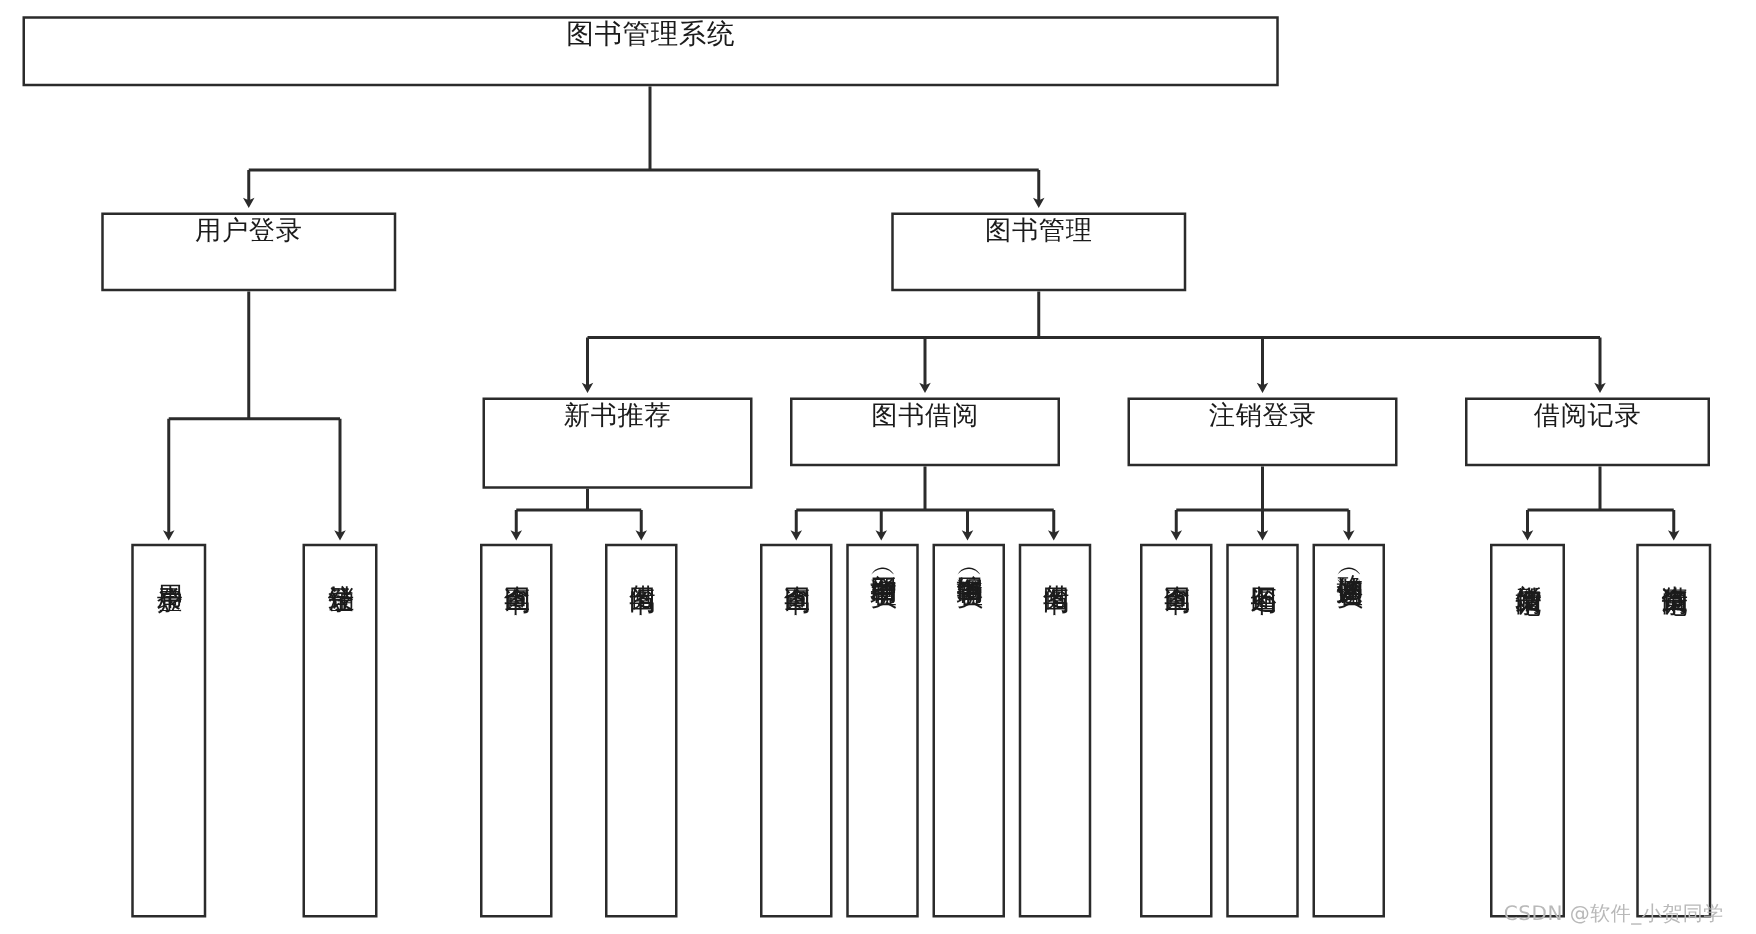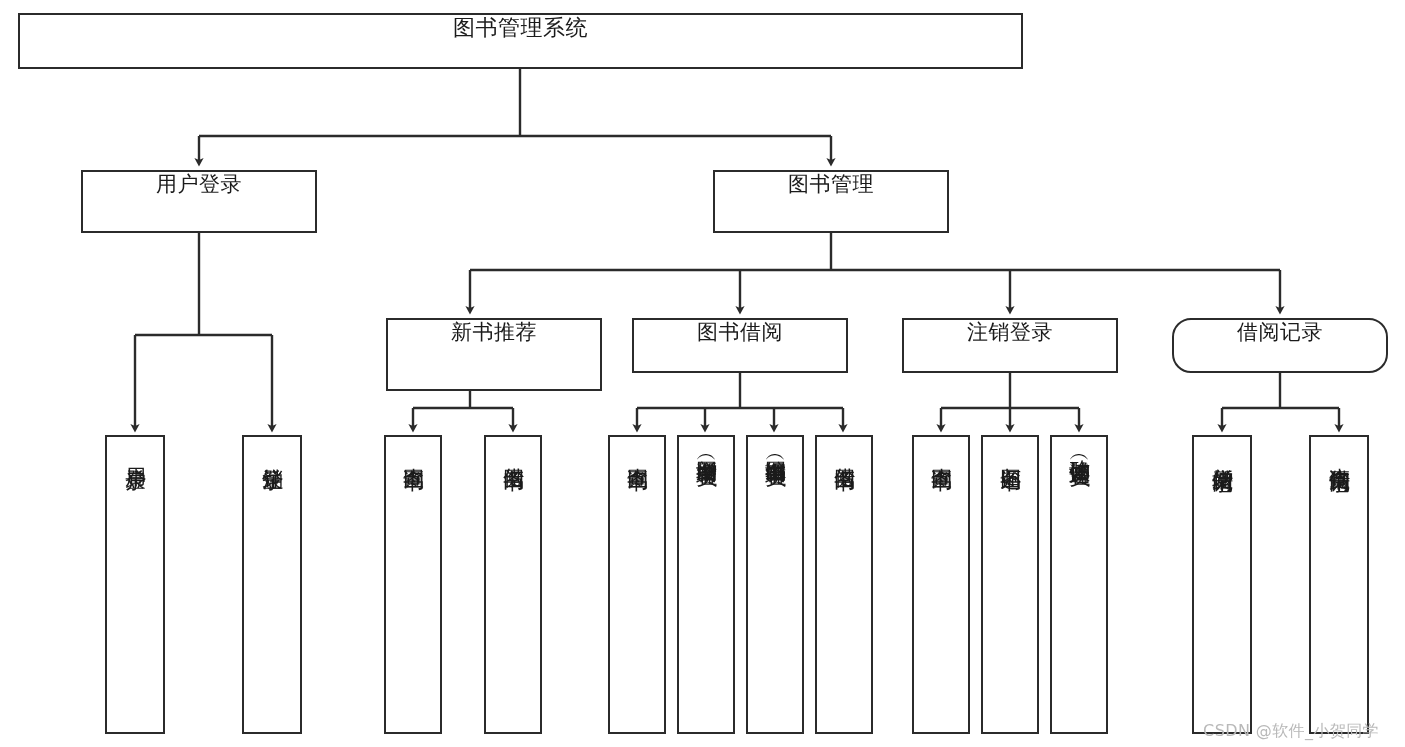--- a/index.html
+++ b/index.html
@@ -136,21 +136,21 @@
 
   <div class="node" style="left:362px; top:318px; width:216px; height:73px;margin-left:24px;">
     <span class="label">新书推荐</span>
   </div>
   <div class="node" style="left:632px; top:318px; width:216px; height:55px;">
     <span class="label">图书借阅</span>
   </div>
   <div class="node" style="left:902px; top:318px; width:216px; height:55px;">
     <span class="label">注销登录</span>
   </div>
-  <div class="node" style="left:1172px; top:318px; width:216px; height:55px;border-radius:19px;">
+  <div class="node" style="left:1172px; top:318px; width:196px; height:55px;">
     <span class="label">借阅记录</span>
   </div>
 
   <div class="node leaf" style="left:105px; top:435px; width:60px; height:299px;">
     <span class="label">用户登录</span>
   </div>
   <div class="node leaf" style="left:242px; top:435px; width:60px; height:299px;">
     <span class="label">注销登录</span>
   </div>
 

